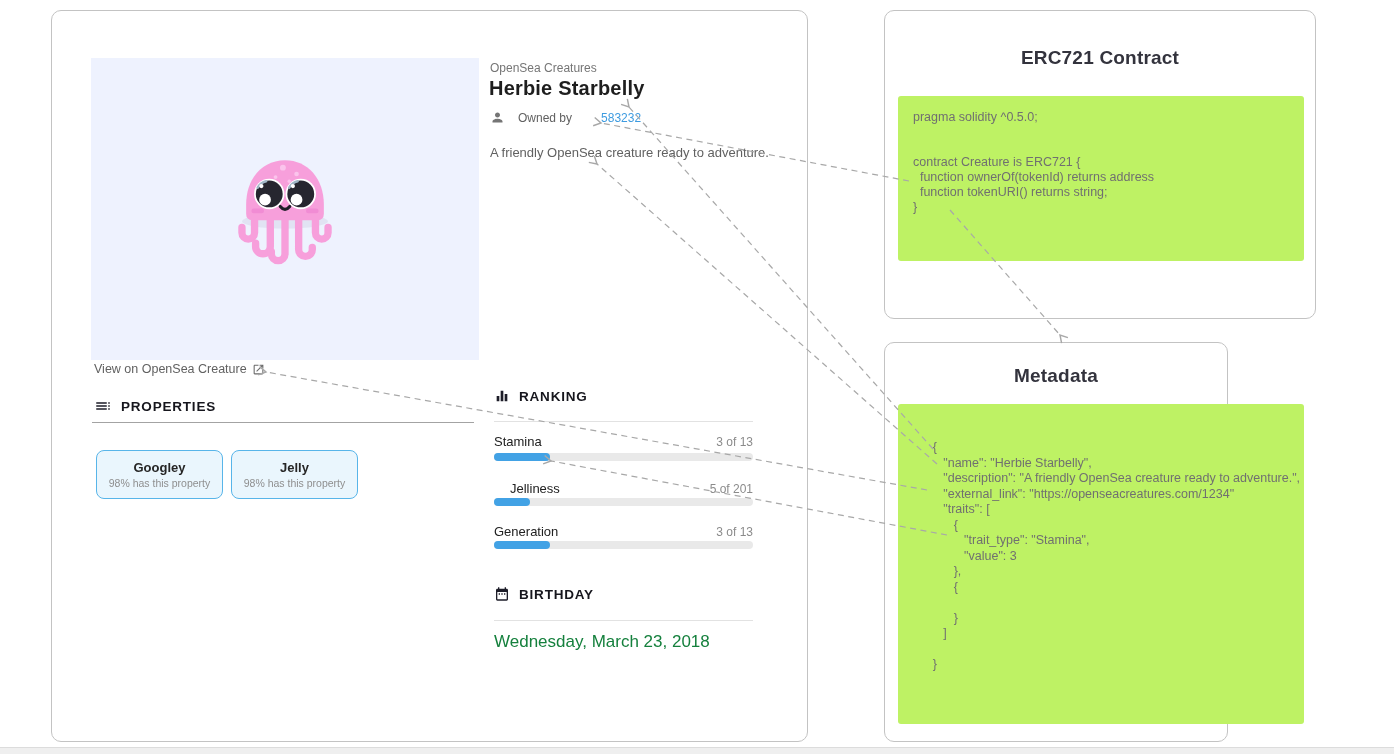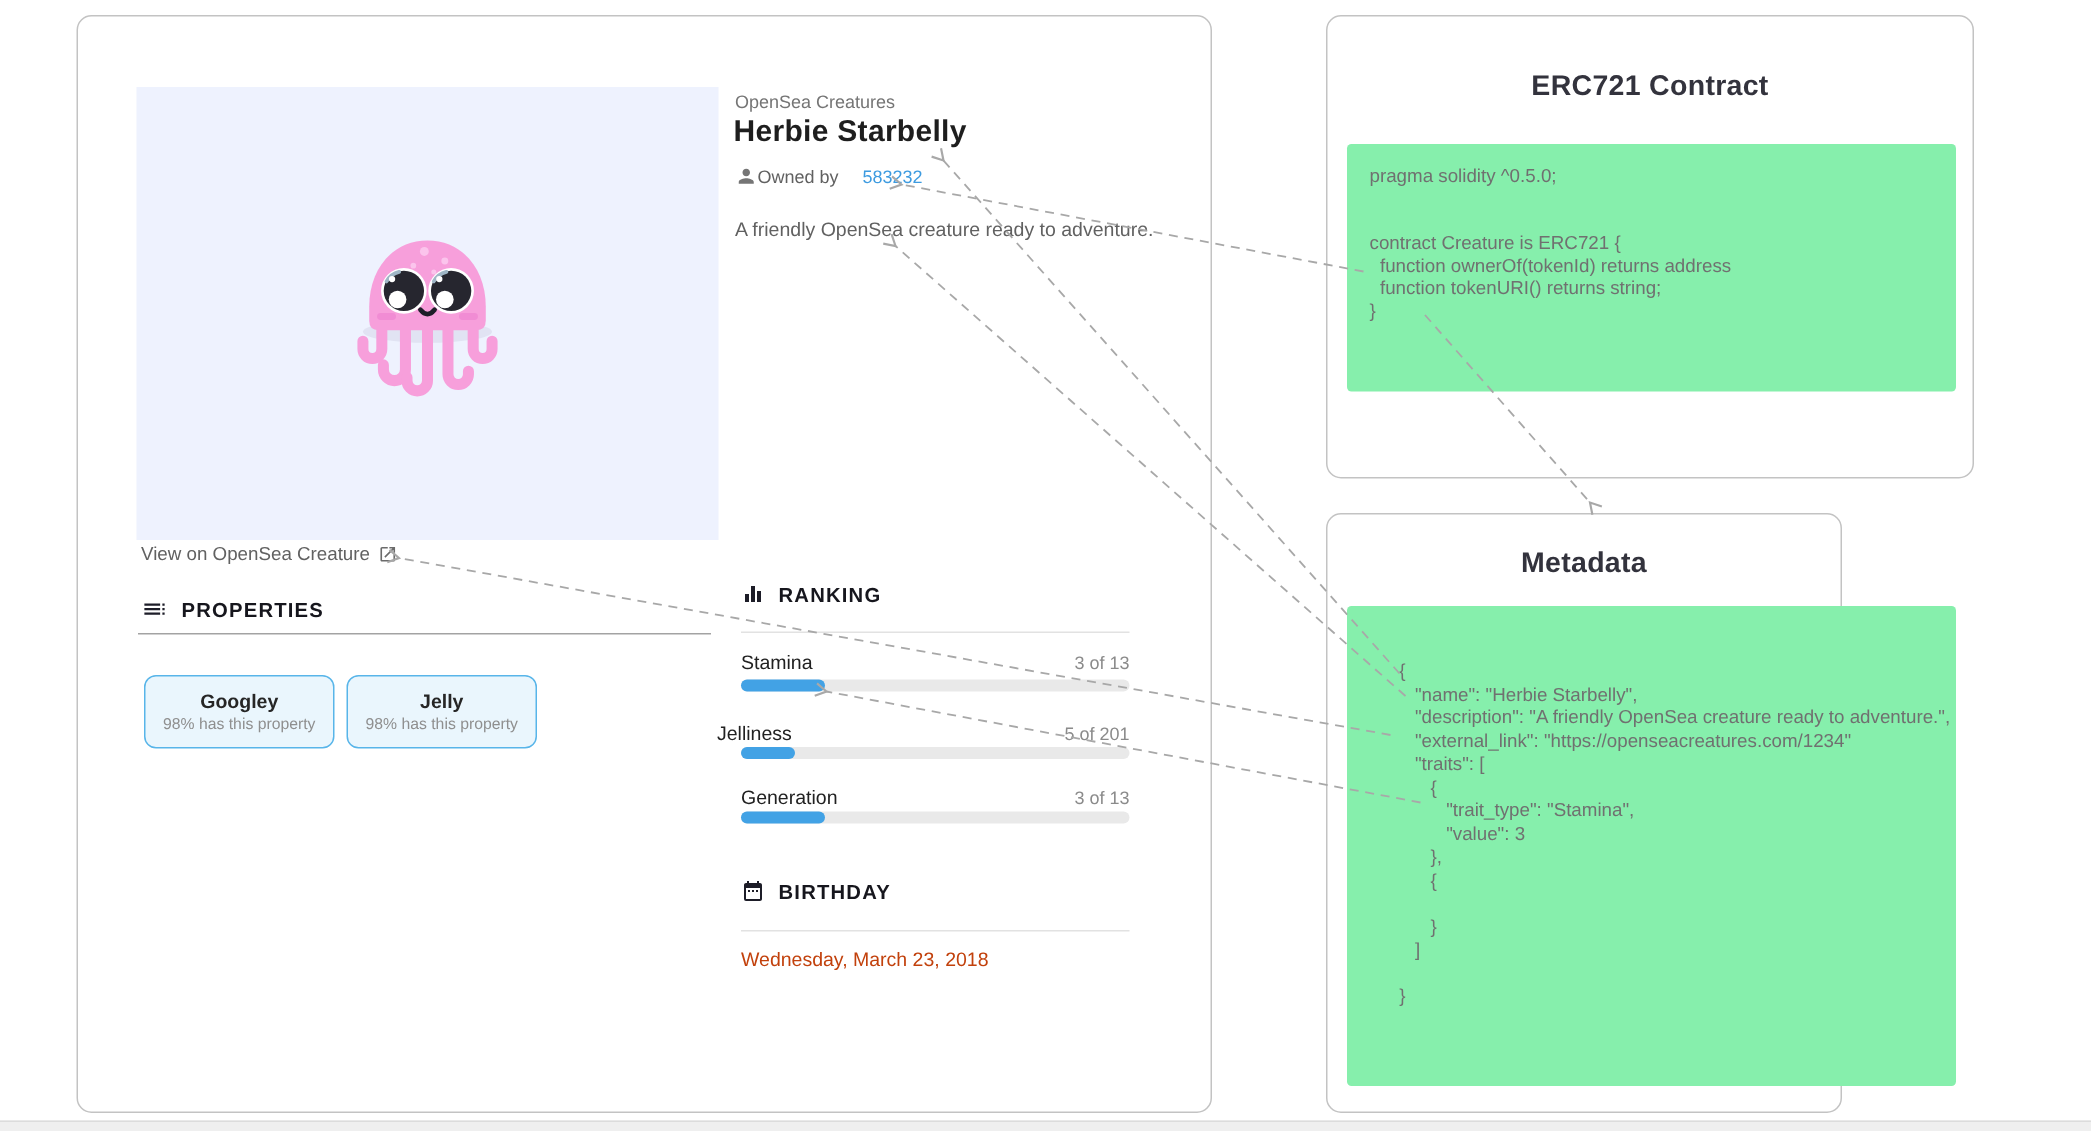--- a/index.html
+++ b/index.html
@@ -11,43 +11,43 @@
   #contract-card { left:884px; top:10px; width:432px; height:309px; }
   #metadata-card { left:884px; top:342px; width:344px; height:400px; }
 
   .abs { position:absolute; }
 
   
   .image-area { left:90px; top:57px; width:388px; height:302px; background:#eef2fe; }
   .view-link { left:93px; top:361px; font-size:12.5px; color:#616161; display:flex; align-items:center; gap:5px; cursor:pointer; }
   .collection { left:489px; top:60px; font-size:12px; color:#757575; }
   .nft-title { left:488px; top:76px; font-size:20px; font-weight:bold; color:#1e1e1e; letter-spacing:0.2px; }
-  .owned-row { left:489px; top:109px; display:flex; align-items:center; gap:0; font-size:12px; color:#616161; }
+  .owned-row { left:489px; top:109px; display:flex; align-items:center; gap:13px; font-size:12px; color:#616161; }
   .owner-link { color:#3d9be0; cursor:pointer;margin-left:16px; }
   .nft-desc { left:489px; top:144px; font-size:13px; color:#616161; }
 
   .section-head { display:flex; align-items:center; gap:9px; font-size:13.5px; font-weight:bold; letter-spacing:0.8px; color:#16161d; }
   .divider { position:absolute; height:1px; }
   .div-dark { background:#a3a3a3; }
   .div-light { background:#e2e2e2; }
 
   .badge { position:absolute; top:439px; width:127px; height:49px; background:#eaf6fd; border:1px solid #58b5e9; border-radius:8px;
            display:flex; flex-direction:column; align-items:center; justify-content:center; gap:2px; cursor:pointer; }
   .badge .b-name { font-size:13px; color:#262626;font-weight:bold; }
   .badge .b-note { font-size:10.5px; color:#8f8f8f; }
 
   .rank-label { position:absolute; left:493px; font-size:13px; color:#212121; } 
   .bar { position:absolute; left:493px; width:259px; height:8px; background:#e9e9e9; border-radius:5px; }
   .bar-fill { height:8px; background:#42a2e5; border-radius:5px; }
 
-  .birthday-date { left:493px; top:631px; font-size:13px; color:#c2410c; }
+  .birthday-date { left:493px; top:631px; font-size:17px; color:#15803d; }
 
   
   .card-title { position:absolute; left:0; width:100%; text-align:center; font-size:19px; font-weight:bold; color:#33333d; letter-spacing:0.2px; }
-  .code-block { position:absolute; background:#86efac; border-radius:3px; color:#707070; font-size:12.5px; }
+  .code-block { position:absolute; background:#bef264; border-radius:3px; color:#707070; font-size:12.5px; }
   .code-line { white-space:pre; line-height:15.5px; }
   #contract-code { left:13px; top:85px; width:406px; height:165px; padding:14px 14px 0 15px; }
   #metadata-code { left:13px; top:61px; width:406px; height:320px; padding:36px 14px 0 14px; }
   #contract-code .code-line { line-height:15px; }
 
   
   #arrows { position:absolute; left:0; top:0; width:1394px; height:754px; pointer-events:none; }
 
   .footer-strip { position:absolute; left:0; bottom:0; width:1394px; height:7px; background:#efefef; border-top:1px solid #dcdcdc; }
 
@@ -152,21 +152,21 @@
       <span>RANKING</span>
     </div>
     <div class="divider div-light" style="left:442px; top:410px; width:259px;"></div>
 
     <div class="rank-label" style="left:442px; top:423px;">Stamina</div>
     <div class="abs" style="left:442px; top:424px; width:259px; text-align:right; font-size:12px; color:#8b8b8b;">3 of 13</div>
     <div class="bar" style="left:442px; top:442px;">
         <div class="bar-fill" style="width: 21.5%;"></div>
       </div>
 
-    <div class="rank-label" style="left:426px; top:470px;">Jelliness</div>
+    <div class="rank-label" style="left:458px; top:470px;">Jelliness</div>
     <div class="abs" style="left:442px; top:471px; width:259px; text-align:right; font-size:12px; color:#8b8b8b;">5 of 201</div>
     <div class="bar" style="left:442px; top:487px;">
         <div class="bar-fill" style="width: 14%;"></div>
       </div>
 
     <div class="rank-label" style="left:442px; top:513px;">Generation</div>
     <div class="abs" style="left:442px; top:514px; width:259px; text-align:right; font-size:12px; color:#8b8b8b;">3 of 13</div>
     <div class="bar" style="left:442px; top:530px;">
         <div class="bar-fill" style="width: 21.5%;"></div>
       </div>

